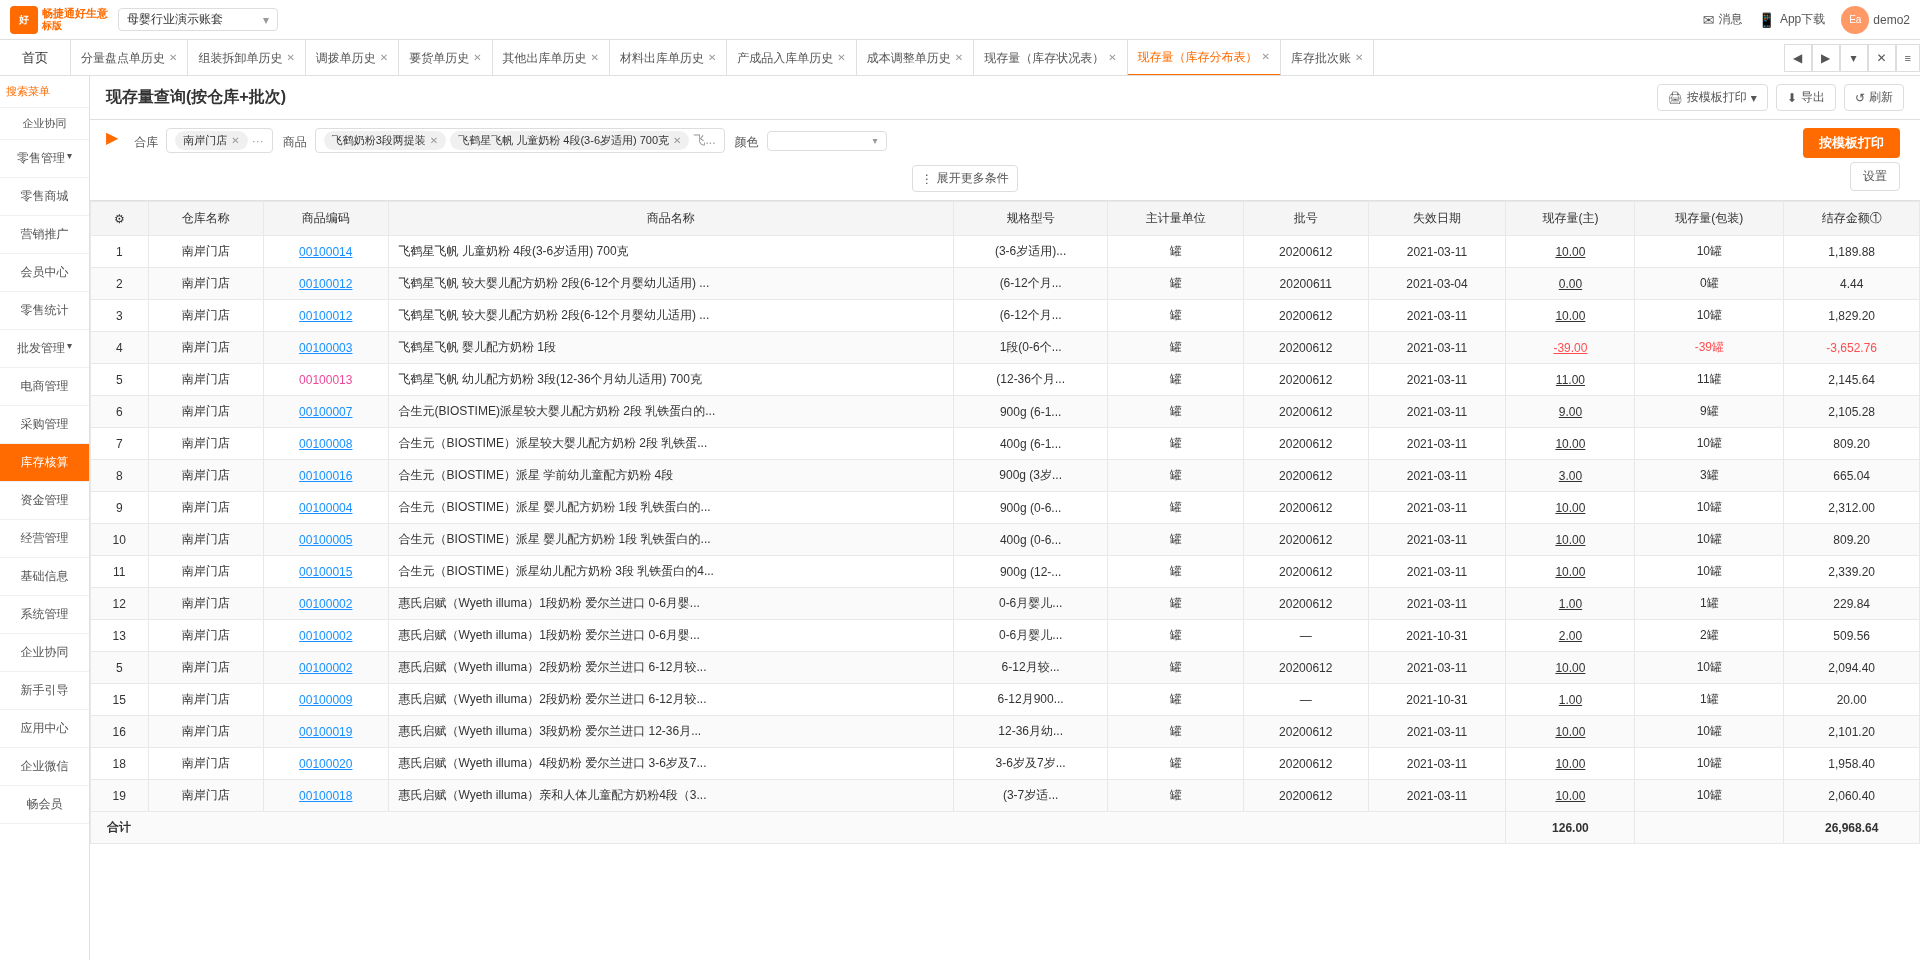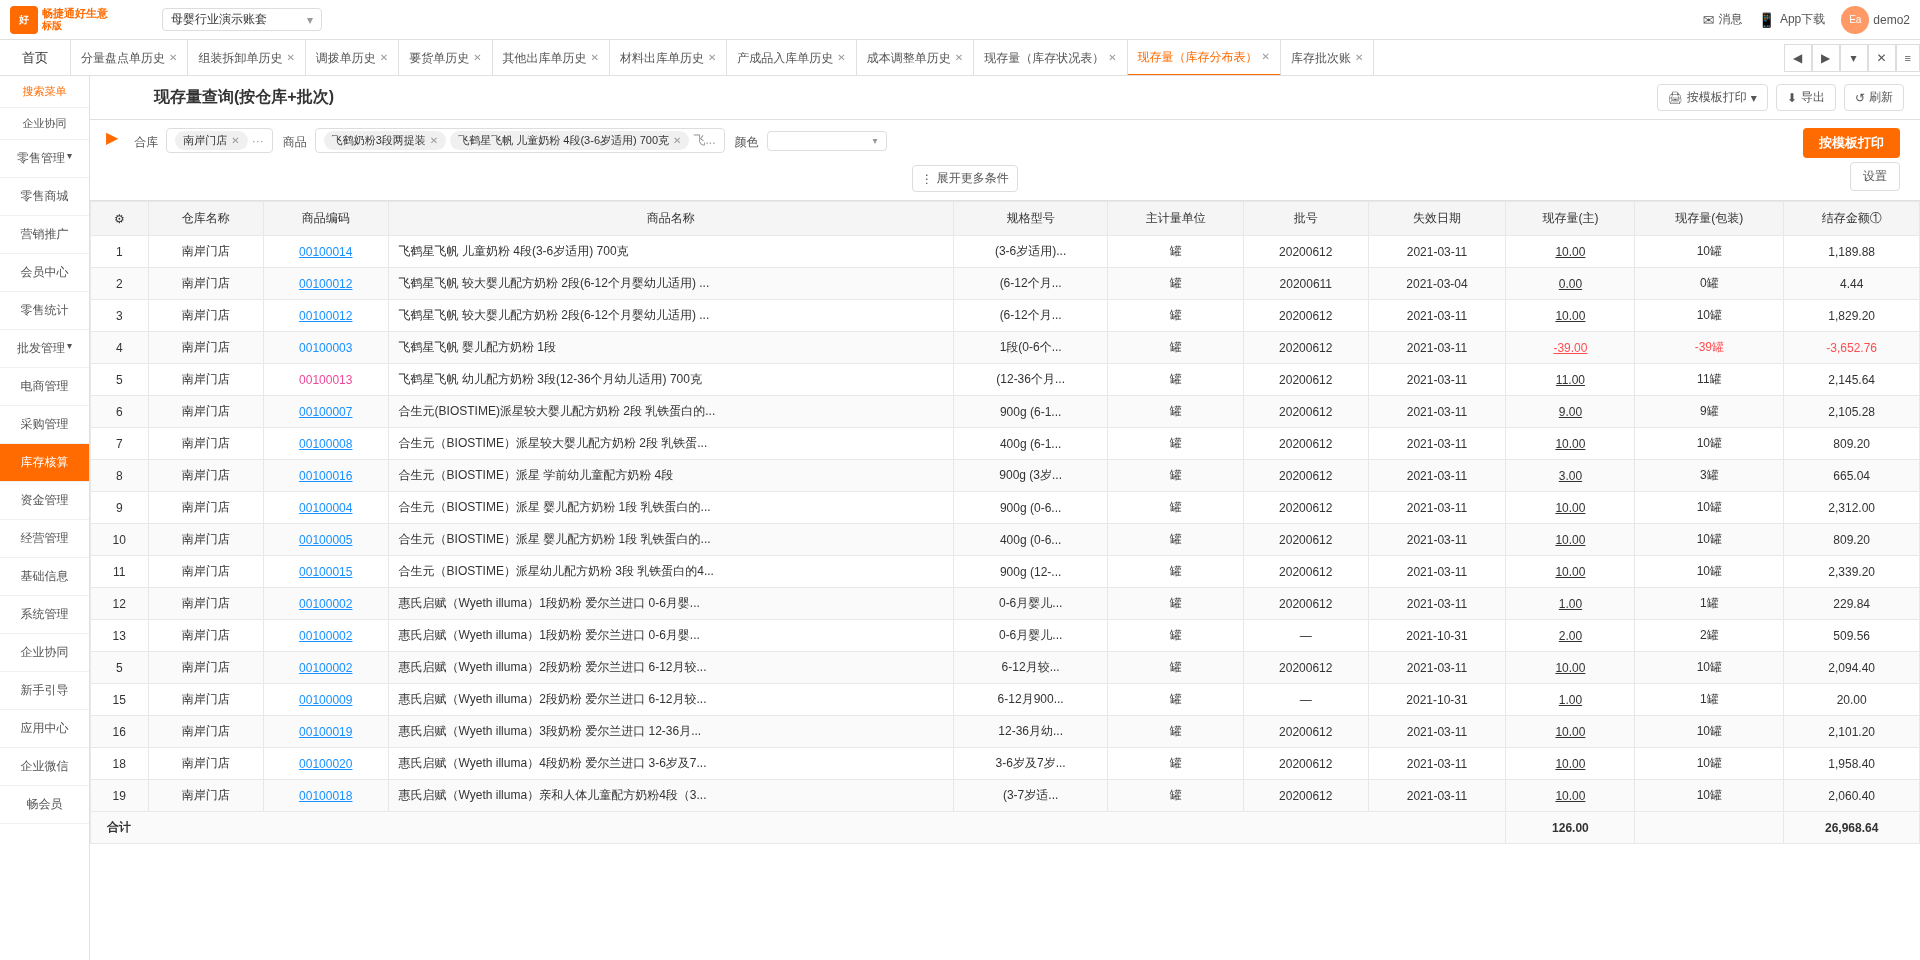--- a/index.html
+++ b/index.html
@@ -2,52 +2,52 @@
 <html><head>
   <meta charset="utf-8">
   <style>
     * { box-sizing: border-box; margin: 0; padding: 0; }
     body { font-family: "Microsoft YaHei", "PingFang SC", sans-serif; font-size: 12px; background: #f5f5f5; overflow: hidden; }
 
     
     .top-bar { display: flex; align-items: center; background: #fff; height: 40px; border-bottom: 1px solid #e0e0e0; padding: 0 10px; gap: 10px; }
     .logo { display: flex; align-items: center; gap: 4px; color: #ff6b00; font-size: 14px; font-weight: bold; min-width: 80px; }
     .logo-icon { width: 28px; height: 28px; background: #ff6b00; border-radius: 4px; display: flex; align-items: center; justify-content: center; color: #fff; font-size: 10px; }
-    .store-selector { display: flex; align-items: center; gap: 4px; border: 1px solid #ddd; border-radius: 4px; padding: 2px 8px; cursor: pointer; font-size: 12px; color: #333; min-width: 160px; background: #fff; margin-left: 44px; }
+    .store-selector { display: flex; align-items: center; gap: 4px; border: 1px solid #ddd; border-radius: 4px; padding: 2px 8px; cursor: pointer; font-size: 12px; color: #333; min-width: 160px; background: #fff; }
     .top-right { margin-left: auto; display: flex; align-items: center; gap: 16px; }
     .top-right-item { display: flex; align-items: center; gap: 4px; color: #555; cursor: pointer; font-size: 12px; }
     .avatar { width: 28px; height: 28px; border-radius: 50%; background: #ccc; display: flex; align-items: center; justify-content: center; overflow: hidden; }
 
     
     .tab-bar { display: flex; align-items: center; background: #fff; border-bottom: 1px solid #e0e0e0; height: 36px; overflow: hidden; }
     .tab-home { padding: 0 22px; height: 36px; line-height: 36px; color: #333; font-size: 13px; cursor: pointer; border-right: 1px solid #e0e0e0; }
     .tab-item { display: flex; align-items: center; padding: 0 10px; height: 36px; line-height: 36px; color: #555; font-size: 12px; cursor: pointer; border-right: 1px solid #e0e0e0; white-space: nowrap; gap: 4px; }
     .tab-item.active { color: #ff6b00; border-bottom: 2px solid #ff6b00; }
     .tab-close { color: #999; font-size: 10px; cursor: pointer; }
     .tab-nav-btns { display: flex; align-items: center; margin-left: auto; }
     .tab-nav-btn { width: 28px; height: 28px; display: flex; align-items: center; justify-content: center; cursor: pointer; color: #555; border: 1px solid #ddd; }
     .tab-close-all { padding: 0 8px; height: 28px; display: flex; align-items: center; cursor: pointer; color: #555; border: 1px solid #ddd; font-size: 11px; }
 
     
     .main-layout { display: flex; height: calc(100vh - 76px); }
 
     
     .sidebar { width: 90px; background: #fff; border-right: 1px solid #e0e0e0; display: flex; flex-direction: column; overflow-y: auto; }
-    .sidebar-search { padding: 8px 13px; font-size: 11px; color: #ff6b00; cursor: pointer; text-align: center; border-bottom: 1px solid #f0f0f0; }
+    .sidebar-search { padding: 8px 6px; font-size: 11px; color: #ff6b00; cursor: pointer; text-align: left; border-bottom: 1px solid #f0f0f0; }
     .sidebar-nav { padding: 8px 6px; font-size: 11px; color: #555; cursor: pointer; text-align: center; border-bottom: 1px solid #f0f0f0; }
     .sidebar-item { padding: 10px 0; text-align: center; font-size: 12px; cursor: pointer; border-bottom: 1px solid #f0f0f0; color: #555; }
     .sidebar-item.active { background: #ff6b00; color: #fff; }
     .sidebar-item.has-arrow { display: flex; align-items: flex-start; justify-content: center; gap: 2px; }
 
     
     .content { flex: 1; overflow: hidden; display: flex; flex-direction: column; }
 
     
     .page-header { background: #fff; padding: 8px 16px; border-bottom: 1px solid #e0e0e0; display: flex; align-items: center; justify-content: space-between; }
-    .page-title { font-size: 16px; font-weight: bold; color: #333; margin-left: 48px; }
+    .page-title { font-size: 16px; font-weight: bold; color: #333; }
     .page-actions { display: flex; align-items: center; gap: 8px; }
     .btn-print { display: flex; align-items: center; gap: 4px; padding: 4px 10px; border: 1px solid #ddd; border-radius: 4px; cursor: pointer; font-size: 12px; color: #555; background: #fff; }
     .btn-export { display: flex; align-items: center; gap: 4px; padding: 4px 10px; border: 1px solid #ddd; border-radius: 4px; cursor: pointer; font-size: 12px; color: #555; background: #fff; }
     .btn-refresh { display: flex; align-items: center; gap: 4px; padding: 4px 10px; border: 1px solid #ddd; border-radius: 4px; cursor: pointer; font-size: 12px; color: #555; background: #fff; }
 
     
     .filter-area { background: #fff; padding: 8px 16px; border-bottom: 1px solid #e0e0e0; }
     .filter-tag { display: inline-flex; align-items: center; gap: 4px; background: #f0f0f0; border-radius: 12px; padding: 2px 8px; font-size: 11px; color: #333; }
     .filter-tag-close { cursor: pointer; color: #999; font-size: 10px; }
     .expand-btn { display: flex; align-items: center; gap: 4px; color: #555; font-size: 12px; cursor: pointer; padding: 4px 8px; border: 1px solid #ddd; border-radius: 4px; background: #fff; }
@@ -325,21 +325,21 @@
     <td>罐</td>
     <td>20200612</td>
     <td>2021-03-11</td>
     <td class="text-underline">10.00</td>
     <td class="">10罐</td>
     <td class="">1,829.20</td>
   </tr>
             <tr>
     <td>4</td>
     <td>南岸门店</td>
-    <td style="cursor:pointer;color:#1890ff">00100003</td>
+    <td style="text-decoration:underline;cursor:pointer;color:#1890ff">00100003</td>
     <td class="text-left">飞鹤星飞帆 婴儿配方奶粉 1段</td>
     <td>1段(0-6个...</td>
     <td>罐</td>
     <td>20200612</td>
     <td>2021-03-11</td>
     <td class="text-red text-underline">-39.00</td>
     <td class="text-red">-39罐</td>
     <td class="text-red">-3,652.76</td>
   </tr>
             <tr>

